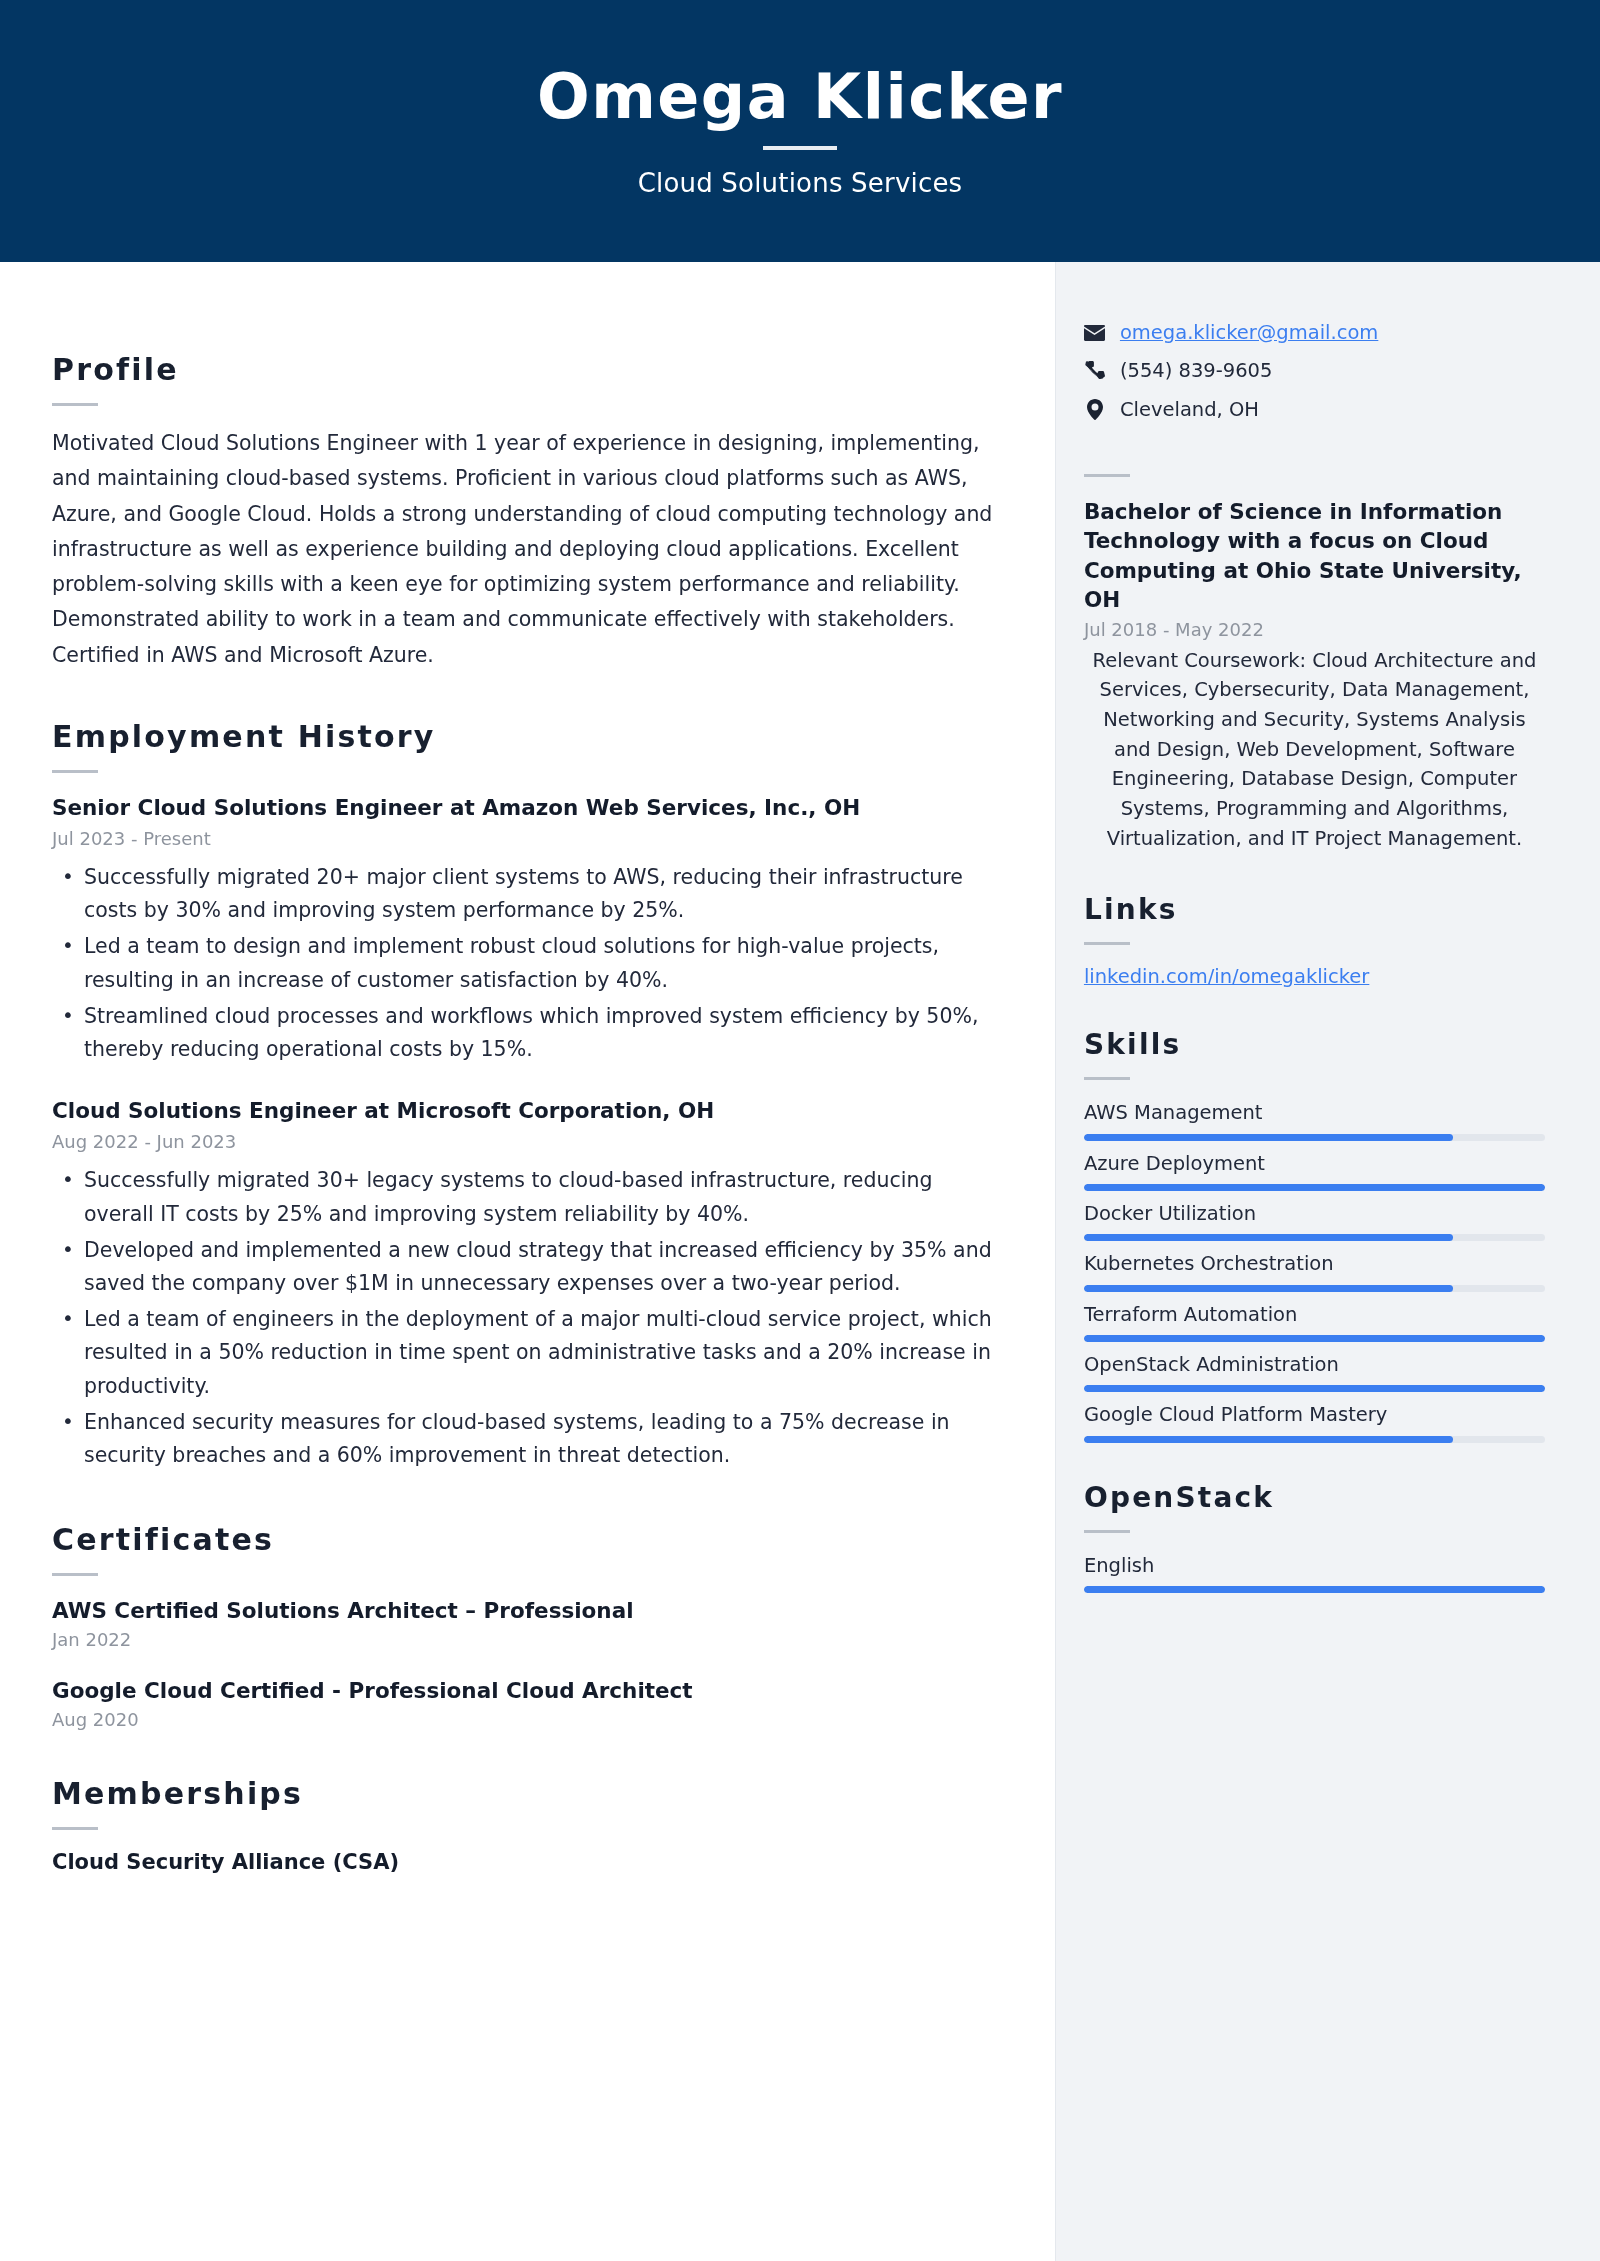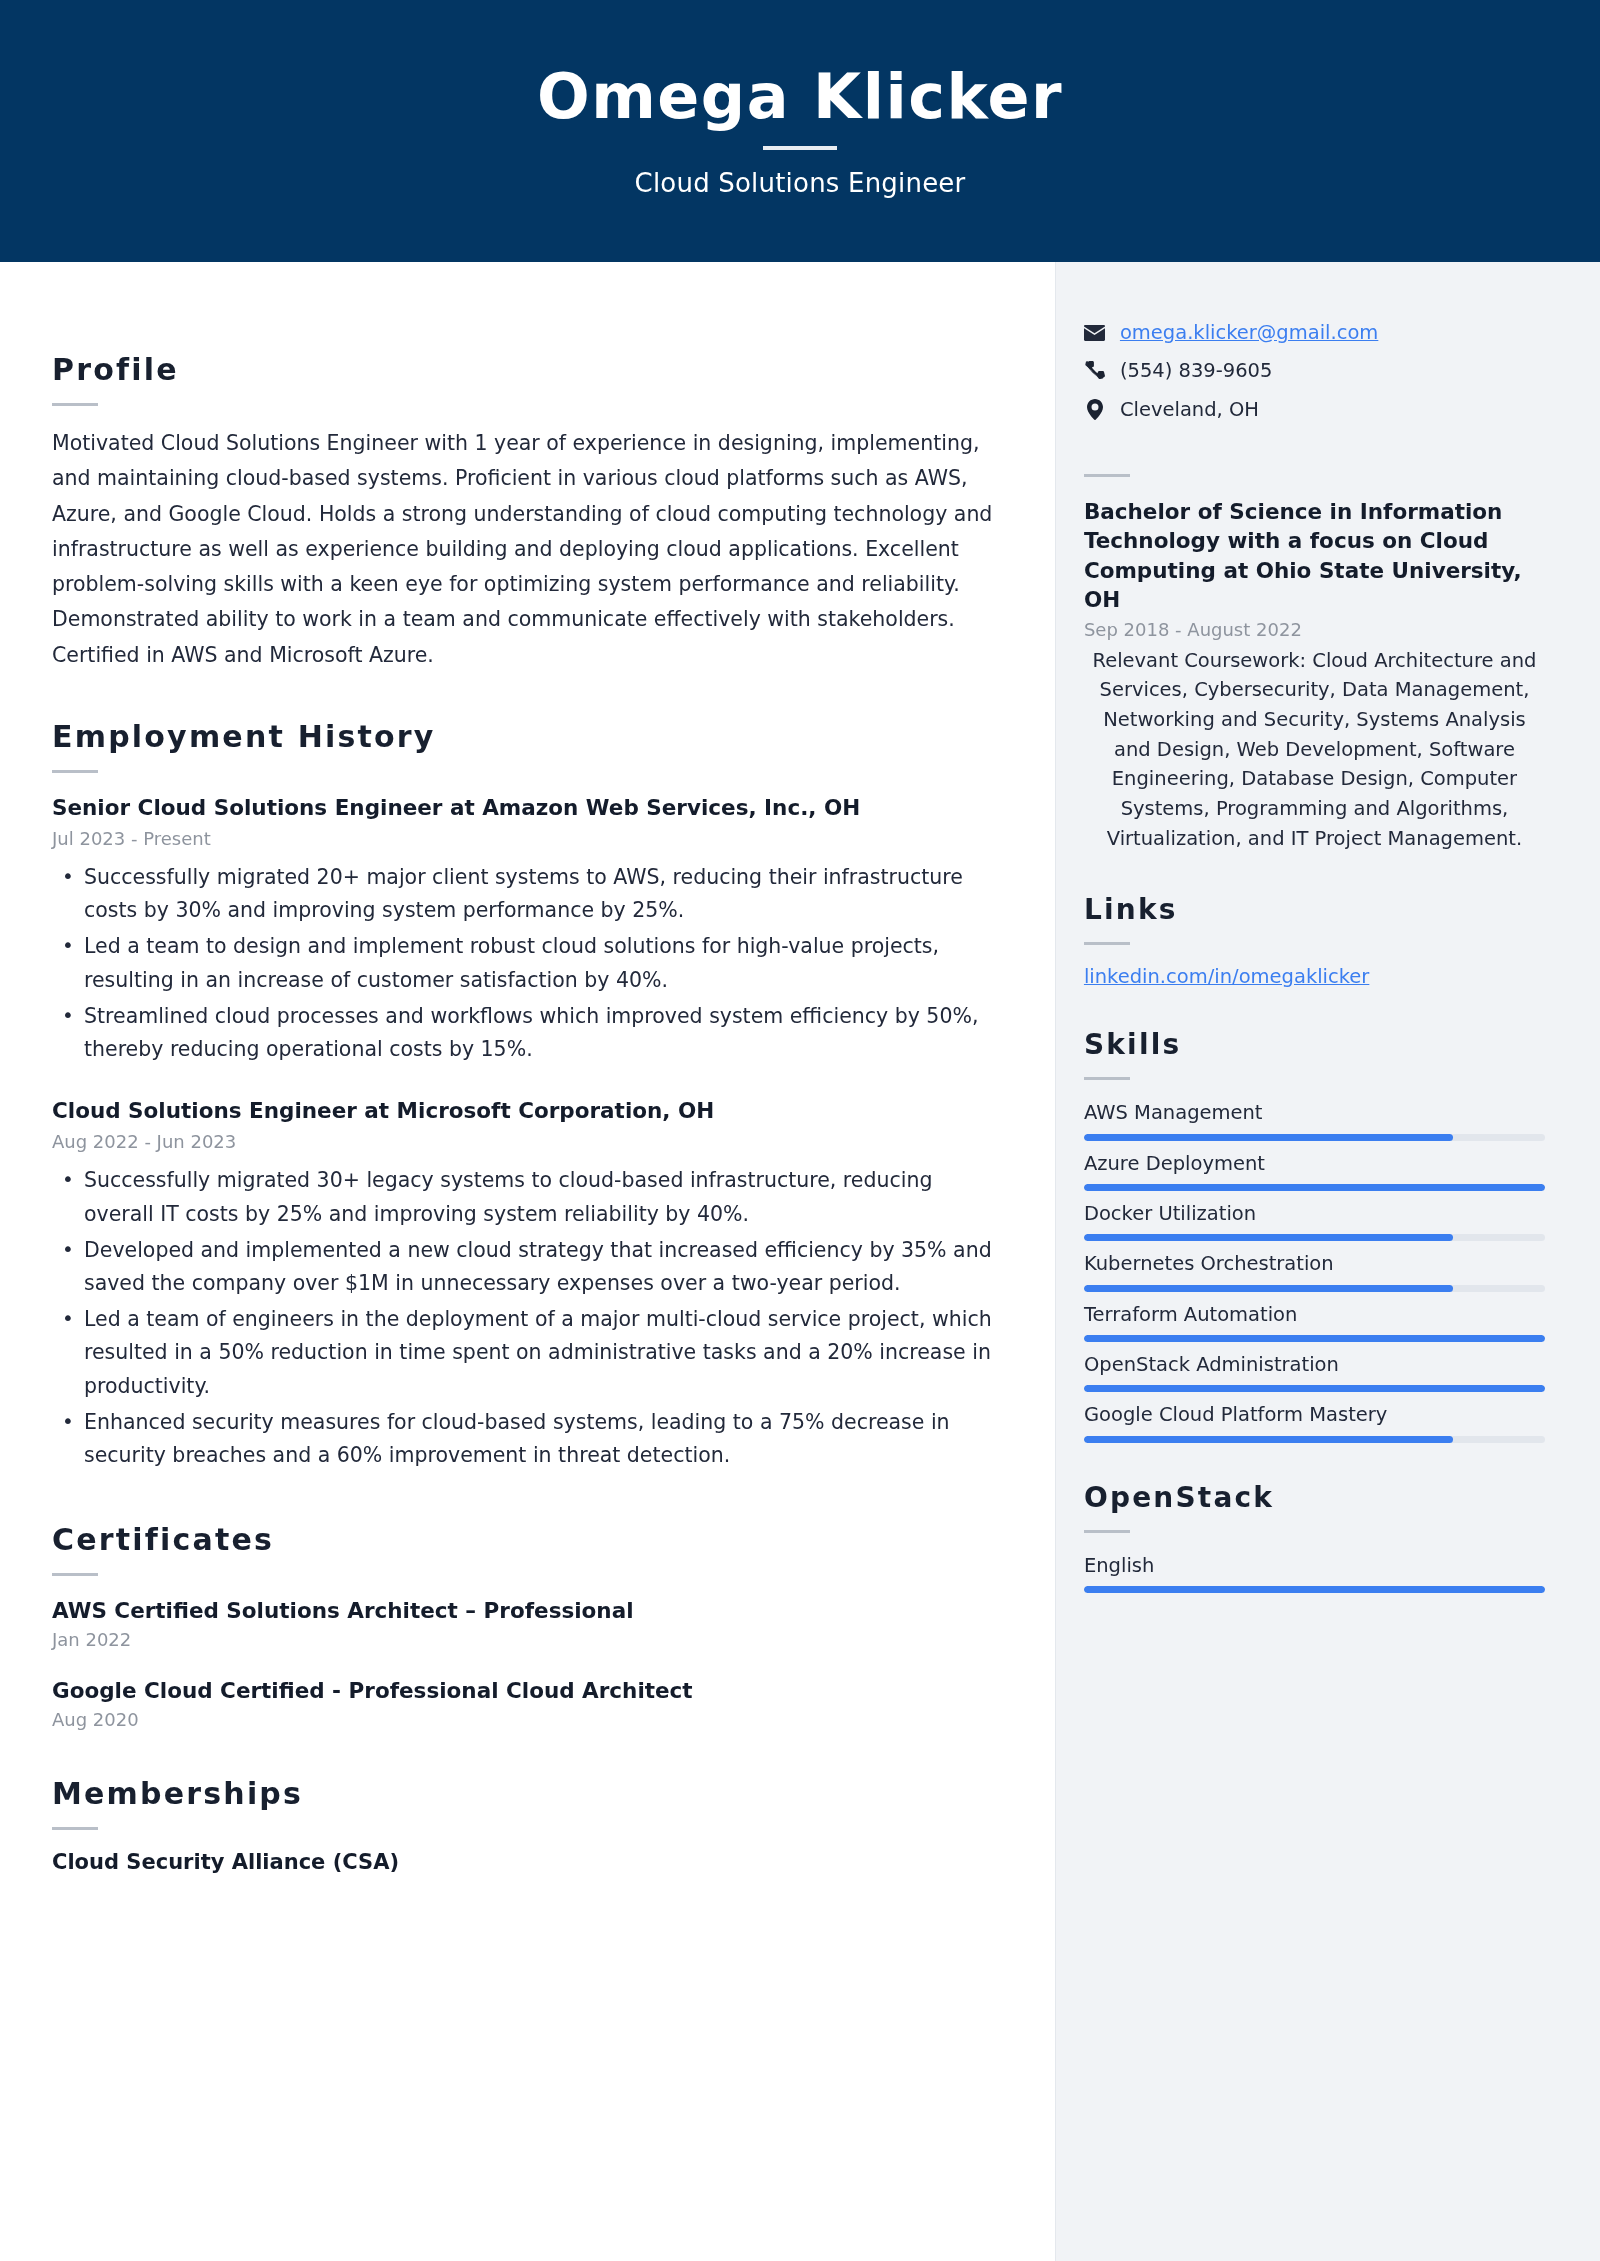--- a/index.html
+++ b/index.html
@@ -220,21 +220,21 @@
   }
 </style>
 </head>
 <body>
 
 <div class="page">
 
   <div class="header">
     <div class="header-name">Omega Klicker</div>
     <div class="header-rule"></div>
-    <div class="header-role">Cloud Solutions Engineer</div>
+    <div class="header-role">Cloud Solutions Services</div>
   </div>
 
   <div class="body">
 
     <div class="col-main">
 
       <div class="section">
         <div class="section-title">Profile</div>
         <div class="section-rule"></div>
         <div class="profile-text">Motivated Cloud Solutions Engineer with 1 year of experience in designing, implementing, and maintaining cloud-based systems. Proficient in various cloud platforms such as AWS, Azure, and Google Cloud. Holds a strong understanding of cloud computing technology and infrastructure as well as experience building and deploying cloud applications. Excellent problem-solving skills with a keen eye for optimizing system performance and reliability. Demonstrated ability to work in a team and communicate effectively with stakeholders. Certified in AWS and Microsoft Azure.</div>
@@ -320,21 +320,21 @@
           </span>
           <span class="contact-text">Cleveland, OH</span>
         </div>
 
       </div>
 
       <div class="section">
         <div class="section-rule"></div>
         <div>
           <div class="edu-title">Bachelor of Science in Information Technology with a focus on Cloud Computing at Ohio State University, OH</div>
-          <div class="edu-date">Sep 2018 - August 2022</div>
+          <div class="edu-date">Jul 2018 - May 2022</div>
           <div class="edu-desc">Relevant Coursework: Cloud Architecture and Services, Cybersecurity, Data Management, Networking and Security, Systems Analysis and Design, Web Development, Software Engineering, Database Design, Computer Systems, Programming and Algorithms, Virtualization, and IT Project Management.</div>
         </div>
       </div>
 
       <div class="section" style="margin-top:40px;">
         <div class="section-title side">Links</div>
         <div class="section-rule"></div>
         <a class="side-link" href="#">linkedin.com/in/omegaklicker</a>
       </div>
 

